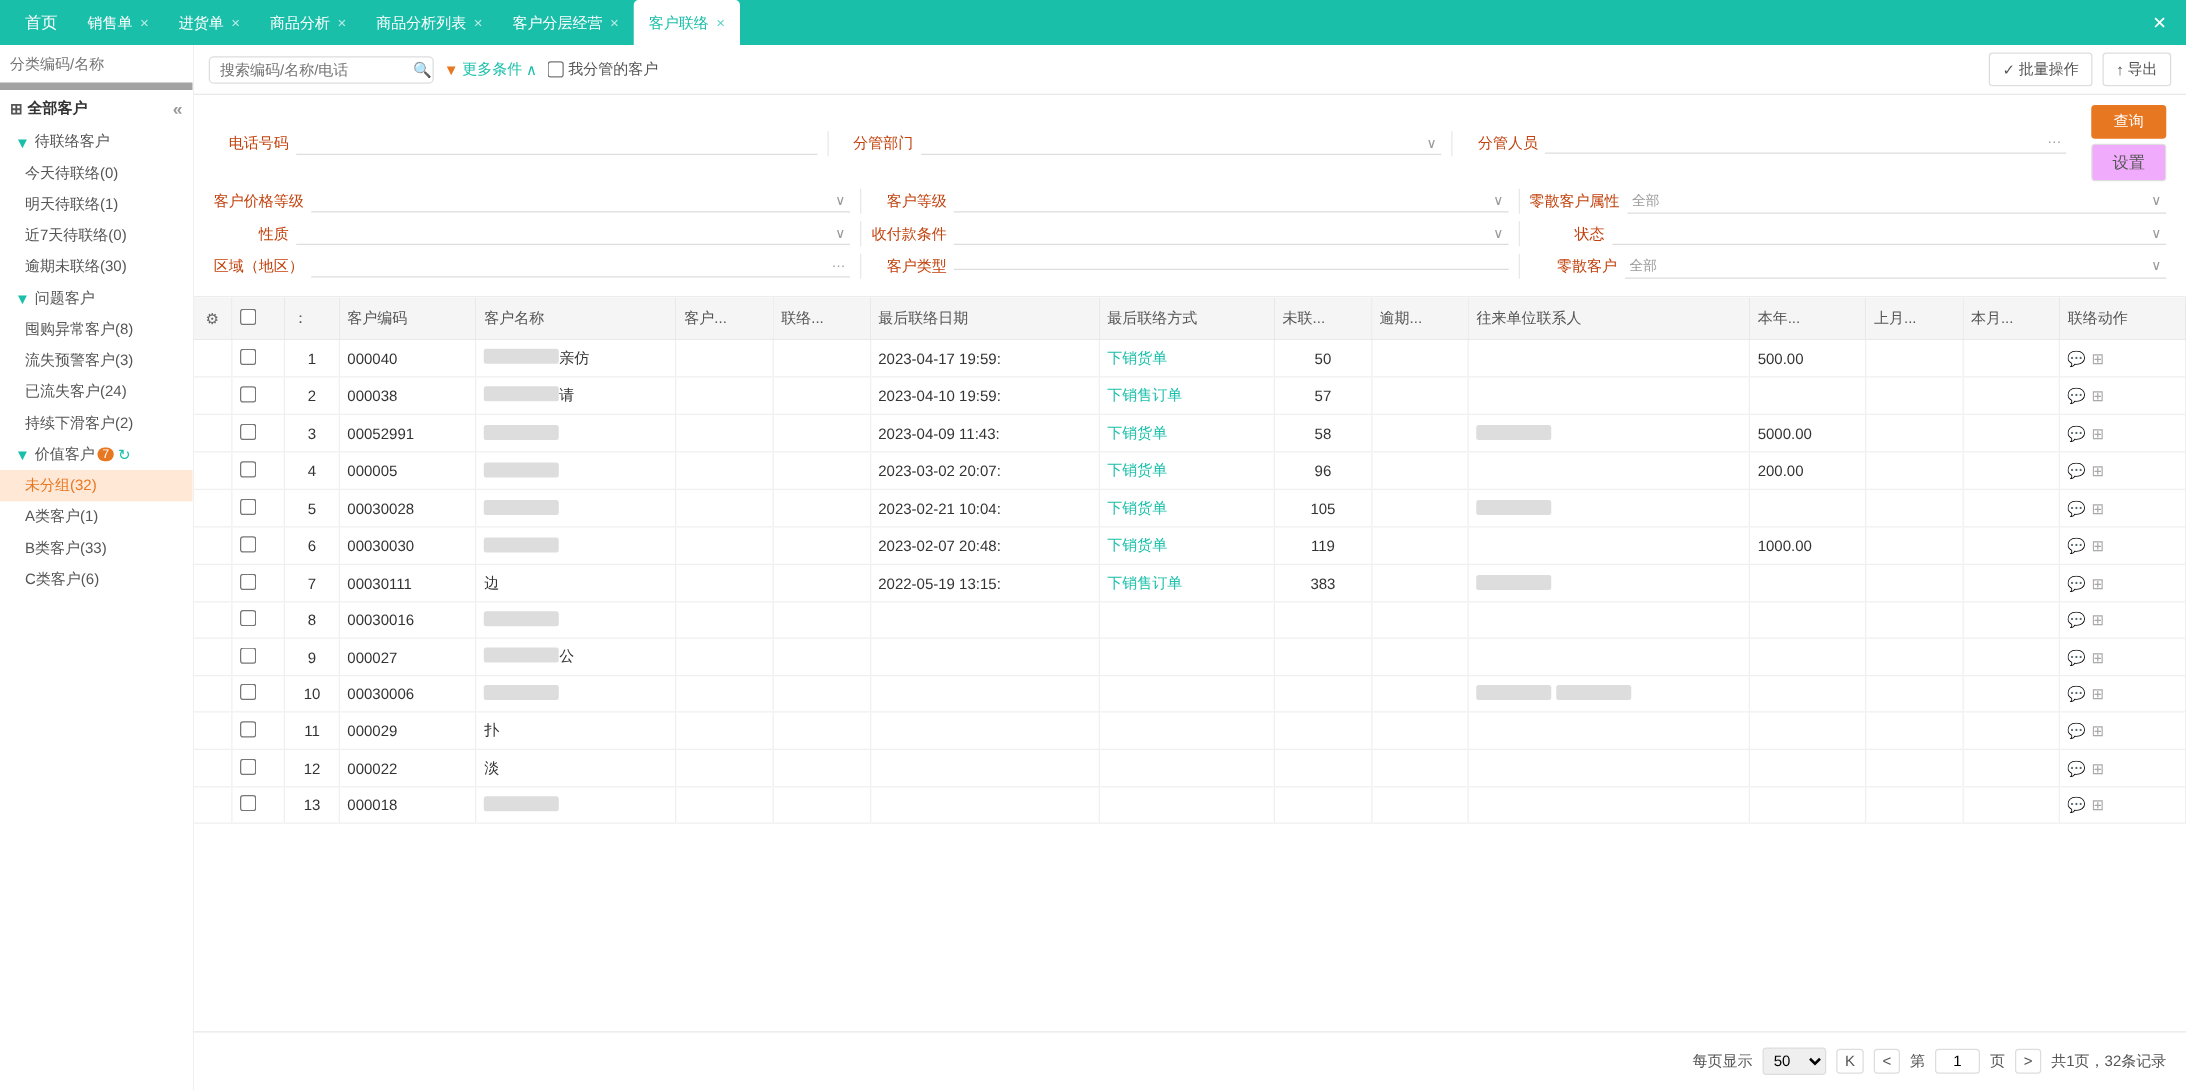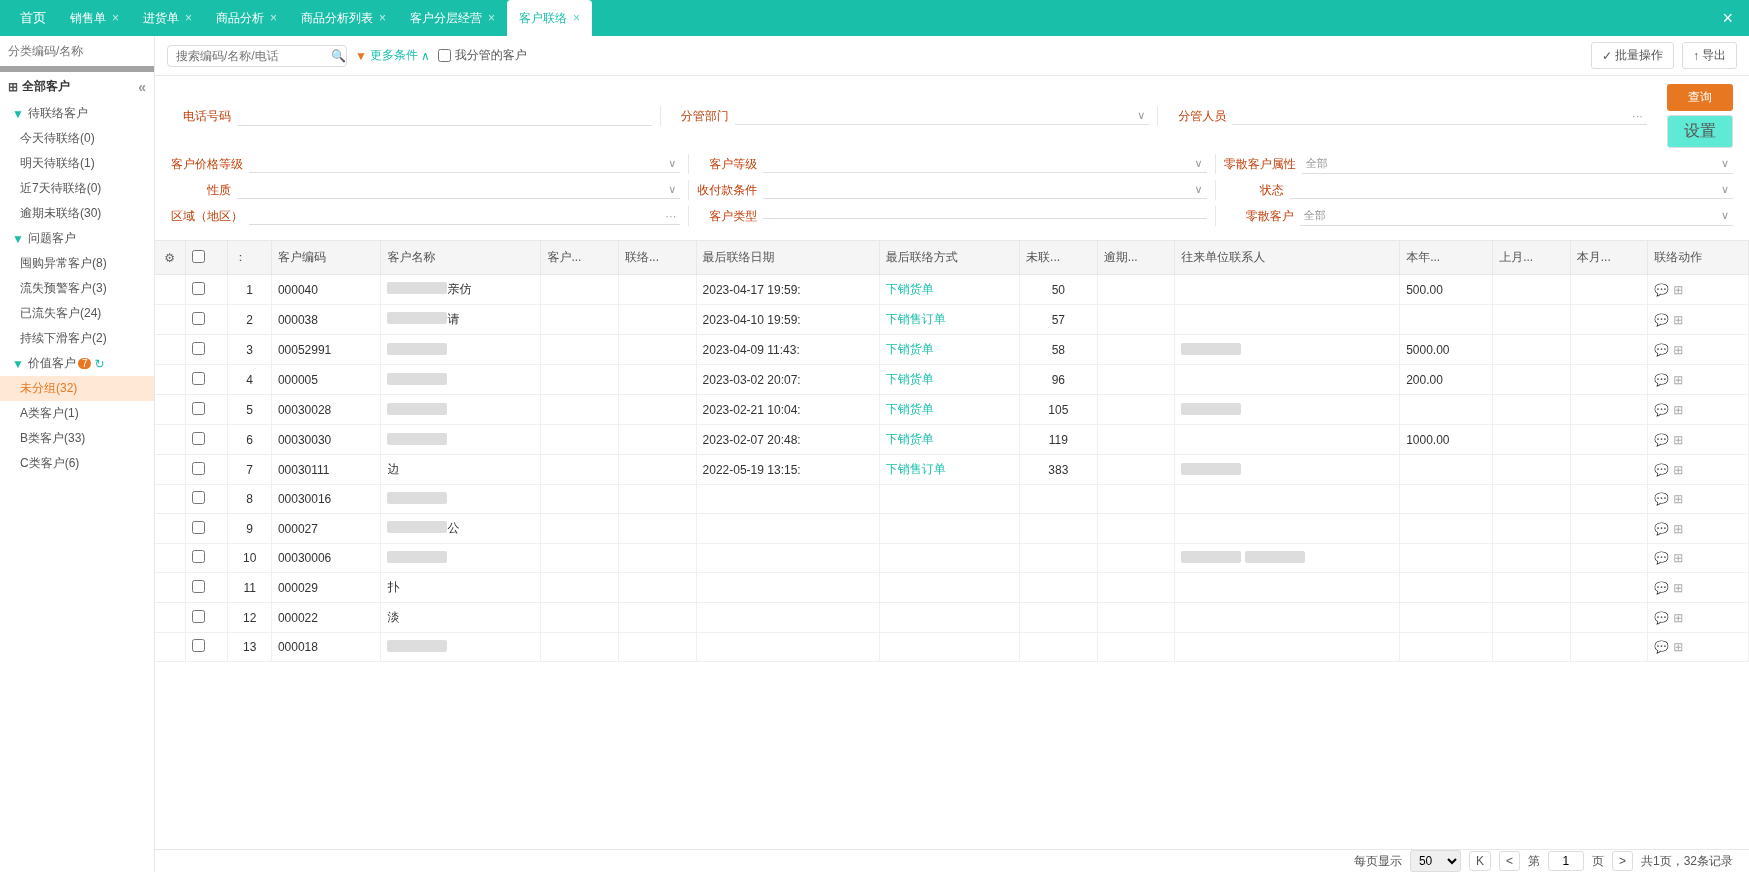--- a/index.html
+++ b/index.html
@@ -101,22 +101,22 @@
       padding: 2px 4px; cursor: pointer; justify-content: space-between;
     }
     .filter-select span { color: #999; font-size: 11px; }
     .filter-divider { width: 1px; height: 20px; background: #e8e8e8; }
     .filter-actions { display: flex; flex-direction: column; gap: 4px; margin-left: 12px; }
     .btn-query {
       background: #e87722; color: #fff; border: none; border-radius: 3px;
       padding: 5px 16px; cursor: pointer; font-size: 12px;
     }
     .btn-reset {
-      background: #5eead4; color: #555; border: 1px solid #ddd; border-radius: 3px;
-      padding: 5px 16px; cursor: pointer; font-size: 16px;
+      background: #f0abfc; color: #555; border: 1px solid #ddd; border-radius: 3px;
+      padding: 5px 16px; cursor: pointer; font-size: 13px;
     }
 
     
     .table-container {
       flex: 1; overflow: auto; background: #fff; margin: 0;
     }
     table {
       width: 100%; border-collapse: collapse; font-size: 12px;
     }
     table thead { background: #f5f5f5; position: sticky; top: 0; z-index: 2; }
@@ -130,21 +130,21 @@
       padding: 6px 6px; border-right: 1px solid #f0f0f0; color: #333; white-space: nowrap;
     }
     table tbody td:first-child { text-align: center; color: #999; }
     table tbody td.num-col { text-align: center; }
     table tbody td input[type=checkbox] { cursor: pointer; }
     .link-text { color: #1abfaa; cursor: pointer; }
     .settings-icon { cursor: pointer; color: #666; }
 
     
     .table-footer {
-      display: flex; align-items: center; justify-content: flex-end; padding: 0 16px;
+      display: flex; align-items: center; justify-content: flex-end; padding: 12px 16px;
       background: #fff; border-top: 1px solid #e8e8e8; gap: 8px; color: #555;
     }
     .page-size-select { border: 1px solid #ddd; border-radius: 3px; padding: 2px 4px; font-size: 12px; }
     .page-btn {
       border: 1px solid #ddd; border-radius: 3px; padding: 2px 6px; cursor: pointer;
       background: #fff; font-size: 12px; color: #555;
     }
     .page-input {
       border: 1px solid #ddd; border-radius: 3px; padding: 2px 4px; width: 36px;
       text-align: center; font-size: 12px;

